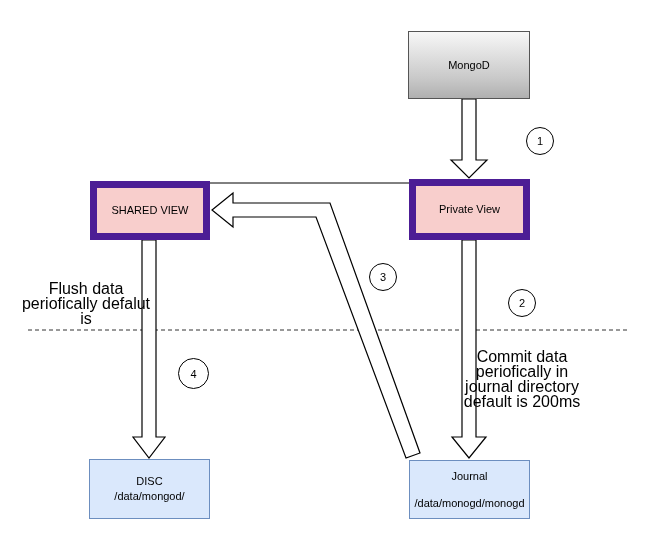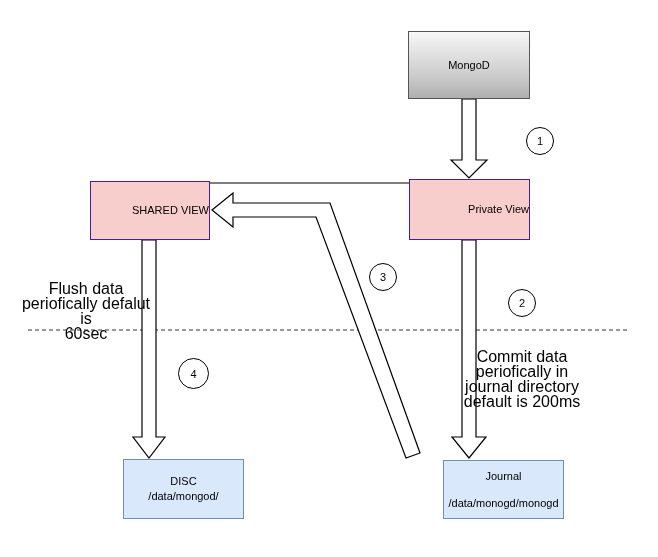--- a/index.html
+++ b/index.html
@@ -20,29 +20,27 @@
     line-height:15px;
     box-sizing:border-box;
   }
   .node-mongod{
     left:408px;top:31px;width:122px;height:68px;
     background:linear-gradient(180deg,#f7f7f7 0%,#c9c9c9 70%,#b0b0b0 100%);
     border:1px solid #555;
   }
   .node-pink{
     background:#f8cecc;
-    border:1px solid #4c1d95;
-    align-items:flex-end;
+    border:7px solid #4c1d95;
   }
   .node-private{left:409px;top:179px;width:121px;height:61px;}
   .node-shared{left:90px;top:181px;width:120px;height:59px;}
   .node-blue{
     background:#dae8fc;
     border:1px solid #6c8ebf;
-    margin-left:34px;
   }
   .node-disc{left:89px;top:459px;width:121px;height:60px;}
   .node-journal{left:409px;top:460px;width:121px;height:59px;gap:12px;}
   .annotation{
     position:absolute;
     text-align:center;
     font-size:16px;color:#000;
     line-height:15px;
   }
   .annotation-flush{left:18px;top:281px;width:136px;}
@@ -101,21 +99,20 @@
   </div>
 
   <div class="node node-blue node-journal">
     <span>Journal</span>
     <span>/data/monogd/monogd</span>
   </div>
 
   <div class="annotation annotation-flush">
     <span>Flush data</span>
     <span>periofically defalut is</span>
-    <span>60sec</span>
   </div>
 
   <div class="annotation annotation-commit">
     <span>Commit  data</span>
     <span>periofically in</span>
     <span>journal directory</span>
     <span>default is 200ms</span>
   </div>
 
   <div class="step-circle step-1">

